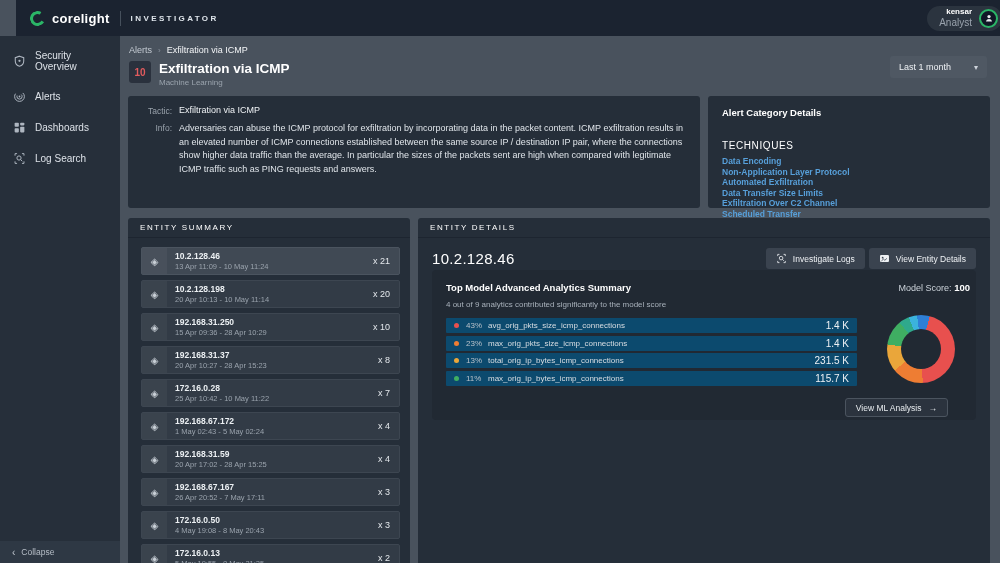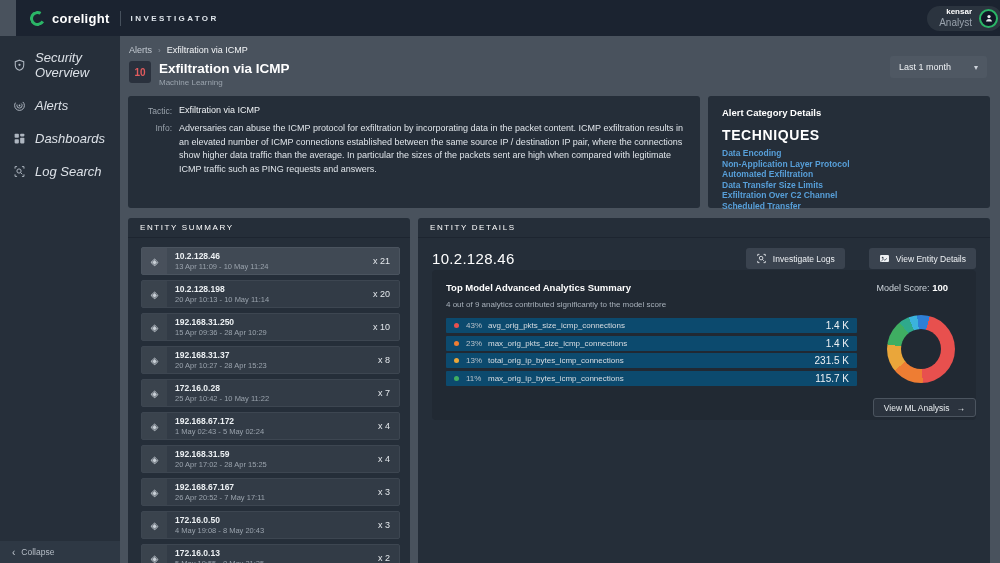--- a/index.html
+++ b/index.html
@@ -19,21 +19,21 @@
                display:flex; align-items:center; gap:7px; padding:0 4px 0 12px; cursor:pointer; }
   .user-name { color:#fff; font-size:8px; font-weight:bold; text-align:right; line-height:1.25; }
   .user-role { color:#9aa3ad; font-size:10px; font-weight:normal; }
   .avatar { width:19px; height:19px; border-radius:50%; background:#101826; border:2px solid #2bb567;
             display:flex; align-items:center; justify-content:center; color:#e8ecef; }
 
   
   .sidebar { position:absolute; top:36px; left:0; width:120px; height:527px; background:#262f3a; }
   .side-item { display:flex; align-items:center; gap:9px; padding:9px 13px; cursor:pointer; color:#aeb6c0; }
   .side-item:first-child { padding-top:14px; }
-  .side-item .lbl { color:#dce1e7; font-size:13px;font-style:italic; }
+  .side-item .lbl { color:#dce1e7; font-size:10px; }
   .side-icon { width:13px; height:13px; flex:0 0 13px; }
   .collapse-bar { position:absolute; bottom:0; left:0; width:120px; height:22px; background:#2e3844;
                   display:flex; align-items:center; gap:6px; padding:0 12px; cursor:pointer; }
   .collapse-bar .chev { color:#c3cad2; font-size:10px; }
   .collapse-bar .lbl { color:#b6bec7; font-size:8.5px; }
 
   
   .content { position:absolute; top:36px; left:120px; width:880px; height:527px; background:#49525d; }
   .panel { position:absolute; background:#252e39; border-radius:3px; }
   .panel-header { height:20px; display:flex; align-items:center; padding:0 12px;
@@ -58,64 +58,64 @@
   
   #alert-info { left:8px; top:60px; width:572px; height:112px; padding:9px 12px; }
   .kv-row { display:flex; margin-bottom:6px; }
   .kv-label { width:32px; flex:0 0 32px; text-align:right; color:#98a1ab; font-size:8.5px; padding-top:1px; }
   .kv-value { margin-left:7px; color:#eef1f4; font-size:9px; }
   .kv-para { margin-left:7px; color:#dfe4e9; font-size:9px; line-height:1.5; width:510px; }
 
   
   #alert-category { left:588px; top:60px; width:282px; height:112px; padding:11px 14px; }
   .cat-title { color:#fff; font-size:9.5px; font-weight:bold; }
-  .tech-head { color:#fff; font-size:14px; font-weight:bold; letter-spacing:.6px; margin-top:9px; }
+  .tech-head { color:#fff; font-size:10px; font-weight:normal; letter-spacing:.6px; margin-top:22px; }
   .tech-list { margin-top:5px; }
   .tech-link { display:block; color:#579fd9; font-size:8.5px; font-weight:bold; line-height:10.5px; cursor:pointer; text-decoration:none; }
 
   
   #entity-summary { left:8px; top:182px; width:282px; height:345px; border-radius:3px 3px 0 0; }
   .entity-list { padding:9px 10px 0 13px; }
   .entity-row { display:flex; align-items:stretch; height:28px; margin-bottom:5px; background:#323b46;
                 border:1px solid #3d4651; border-radius:2px; cursor:pointer; overflow:hidden; }
   .entity-row.selected { background:#404954; border-color:#4b545f; }
   .entity-ico { width:25px; flex:0 0 25px; display:flex; align-items:center; justify-content:center;
                 background:rgba(255,255,255,0.045); color:#c8cfd6; font-size:10px; }
   .entity-txt { flex:1; padding:3px 0 0 8px; line-height:1.3; }
   .entity-ip { color:#ecf0f3; font-size:8.5px; font-weight:bold; }
   .entity-range { color:#9aa3ad; font-size:7.5px; }
   .entity-count { align-self:center; padding-right:9px; color:#e4e8ec; font-size:9px; }
 
   
   #entity-details { left:298px; top:182px; width:572px; height:345px; border-radius:3px 3px 0 0; }
   .ed-headrow { display:flex; align-items:center; padding:10px 14px 8px 14px; }
   .ed-ip { color:#fff; font-size:15px; font-weight:500; letter-spacing:.3px; }
-  .ed-buttons { margin-left:auto; display:flex; gap:24px; }
+  .ed-buttons { margin-left:auto; display:flex; gap:4px; }
   .ed-btn { background:#3a434f; border:none; border-radius:3px; height:21px; padding:0 10px;
             display:flex; align-items:center; gap:6px; color:#eef1f4; font-size:8.5px;
             font-family:"Liberation Sans", sans-serif; cursor:pointer; }
   .ed-btn svg { width:11px; height:11px; }
 
   .ml-card { position:absolute; left:14px; top:52px; width:544px; height:150px; background:#212933;
              border-radius:4px; padding:12px 14px; }
   .ml-title { color:#fff; font-size:9.5px; font-weight:bold; }
   .ml-sub { color:#a8b1bb; font-size:8px; margin-top:7px; }
-  .score { position:absolute; right:28px; top:12px; font-size:9px; color:#ccd3da; }
+  .score { position:absolute; right:6px; top:12px; font-size:9px; color:#ccd3da; }
   .score b { color:#fff; font-size:9.5px; }
   .ml-rows { margin-top:9px; width:411px; }
   .ml-row { display:flex; align-items:center; background:#0c4a6e; height:15px; margin-bottom:2.5px;
             padding:0 8px; border-radius:1px; }
   .ml-dot { width:5px; height:5px; border-radius:50%; flex:0 0 5px; margin-right:7px; }
   .ml-pct { color:#b9c1c9; font-size:8px; width:22px; flex:0 0 22px; }
   .ml-name { color:#d8dde2; font-size:8px; }
   .ml-val { margin-left:auto; color:#eef1f4; font-size:10px; }
 
   .donut { position:absolute; right:21px; top:45px; width:68px; height:68px; border-radius:50%; }
   .donut-hole { position:absolute; left:14px; top:14px; width:40px; height:40px; border-radius:50%; background:#212933; }
-  .ml-btn { position:absolute; right:0; top:128px; height:19px; background:#2b333e;
+  .ml-btn { position:absolute; right:28px; top:128px; height:19px; background:#2b333e;
             border:1px solid #4b545f; border-radius:3px; color:#e8ecef; font-size:8.5px;
             font-family:"Liberation Sans", sans-serif; display:flex; align-items:center; gap:7px;
             padding:0 10px; cursor:pointer; }
 
   svg { display:block; }
 </style>
 </head>
 <body>
 
 <div class="app">

